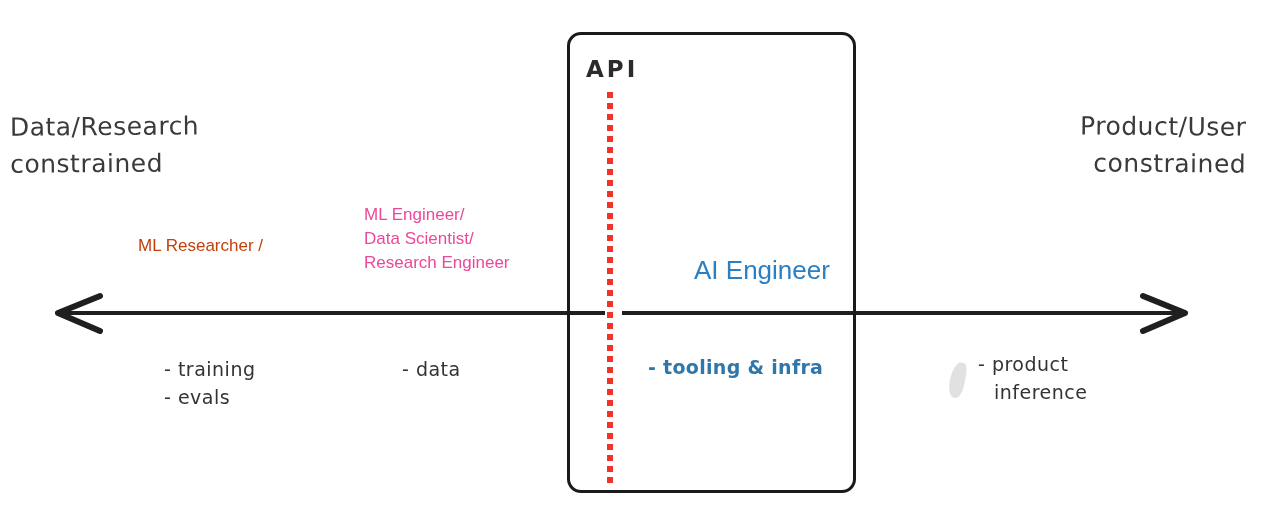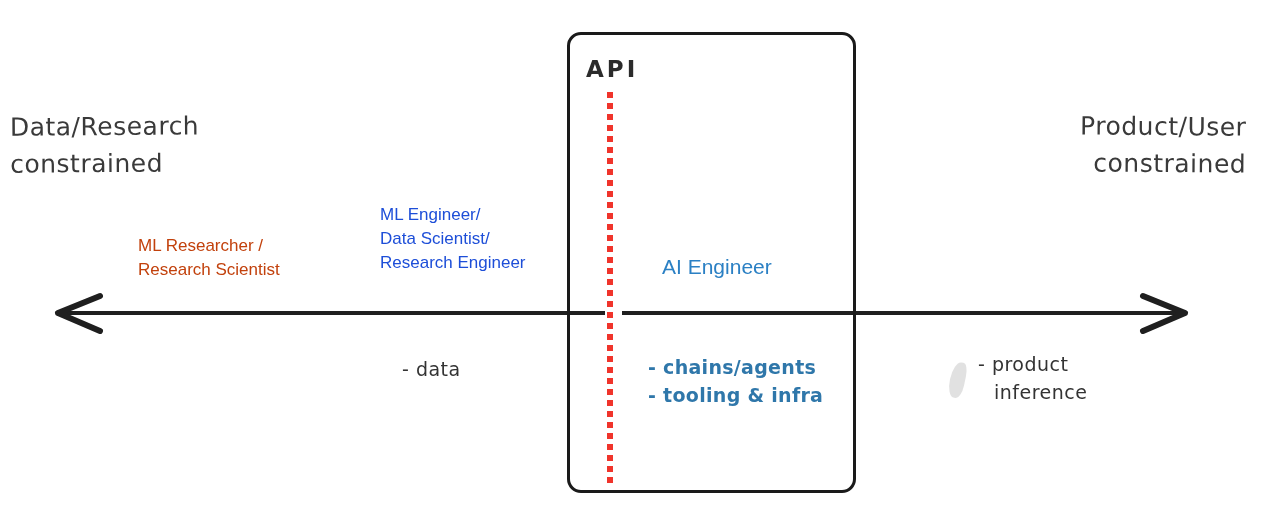--- a/index.html
+++ b/index.html
@@ -22,24 +22,24 @@
   }
   
   .print { font-family: "Liberation Sans", sans-serif; }
 
   .constraint { font-size: 25px; line-height: 37px; font-weight: 500; color: #3a3a3a; }
   .constraint.left  { left: 10px; top: 108px; transform: rotate(-0.4deg); }
   .constraint.right { right: 34px; top: 108px; text-align: right; transform: rotate(0.4deg); }
 
   .role-small { font-size: 17px; line-height: 24px; color: #c2410c; }
   .role-ml-researcher { left: 138px; top: 234px; }
-  .role-ml-engineer   { left: 380px; top: 203px; width: 188px; overflow: hidden; color: #1d4ed8; }
+  .role-ml-engineer   { left: 364px; top: 203px; width: 188px; overflow: hidden; color: #ec4899; }
   .role-ml-engineer div { white-space: nowrap; }
 
-  .role-big { font-size: 21px; color: #4e4e4e; }
+  .role-big { font-size: 26px; color: #4e4e4e; margin-left: 32px; }
   .role-ai-engineer { left: 662px; top: 255px; color: #2b80c4; font-weight: 500; }
   .role-fullstack   { left: 888px; top: 253px; }
 
   .bullets { font-size: 19px; line-height: 28px; }
   .bullets-training  { left: 164px; top: 355px; }
   .bullets-inference { left: 402px; top: 355px; }
   .bullets-chains    { left: 648px; top: 353px; color: #2f77aa; font-weight: bold; letter-spacing: 0.3px; }
   .bullets-product   { left: 946px; top: 350px; margin-left: 32px; }
   .indent { padding-left: 16px; }
 
@@ -95,43 +95,45 @@
     <div>constrained</div>
   </div>
 
   <div class="abs hand constraint right">
     <div>Product/User</div>
     <div>constrained</div>
   </div>
 
   <div class="abs print role-small role-ml-researcher">
     <div>ML Researcher /</div>
-    <div>Research Scientist</div>
   </div>
 
   <div class="abs print role-small role-ml-engineer">
     <div>ML Engineer/</div>
     <div>Data Scientist/</div>
     <div>Research Engineer</div>
   </div>
 
   <div class="abs api-box"></div>
   <div class="abs hand api-label">API</div>
   <div class="abs red-dotted"></div>
 
   <div class="abs print role-big role-ai-engineer">AI Engineer</div>
 
 
+  <div class="abs hand bullets bullets-training">
+    <div>- training</div>
+    <div>- evals</div>
+  </div>
 
   <div class="abs hand bullets bullets-inference">
     <div>- data</div>
   </div>
 
   <div class="abs hand bullets bullets-chains">
-    <div>- chains/agents</div>
     <div>- tooling &amp; infra</div>
   </div>
 
   <div class="abs cursor-smudge"></div>
 
   <div class="abs hand bullets bullets-product">
     <div>- product</div>
     <div class="indent">inference</div>
   </div>
 

